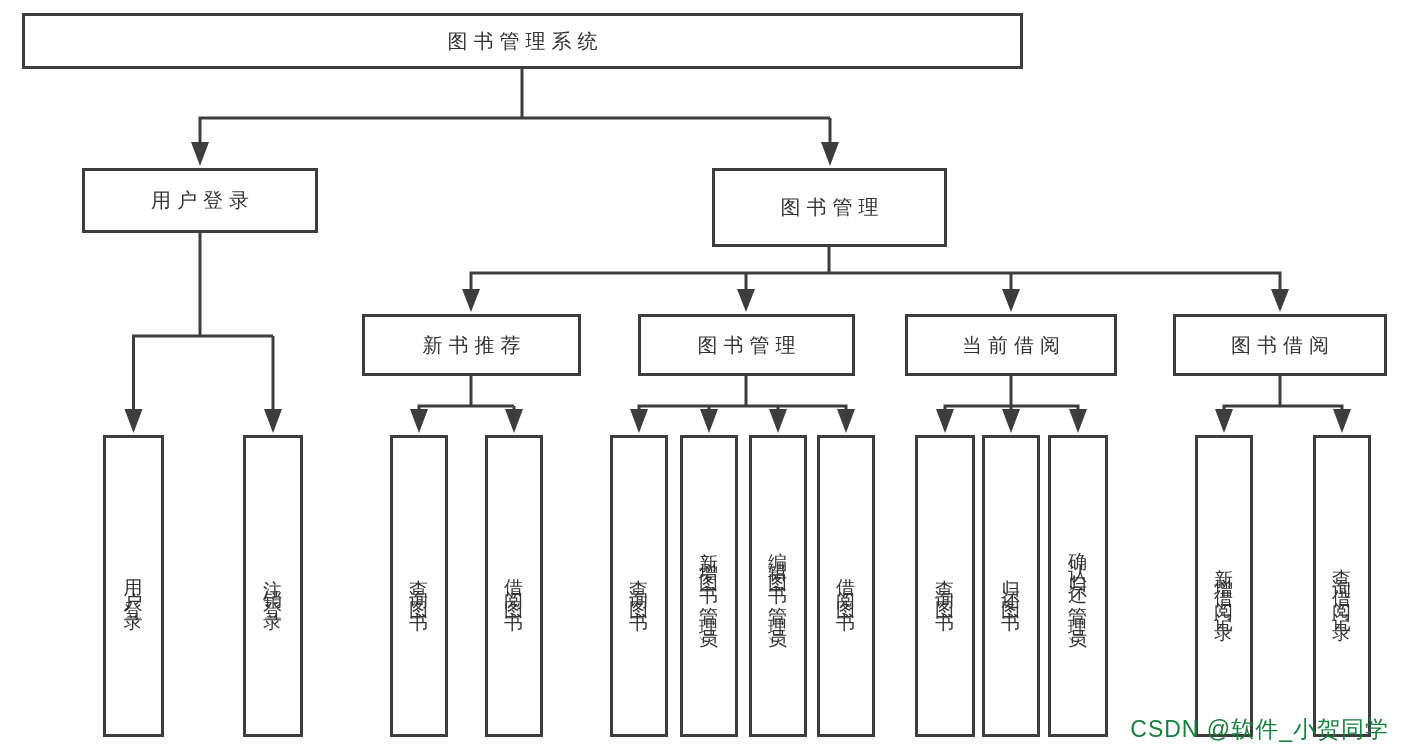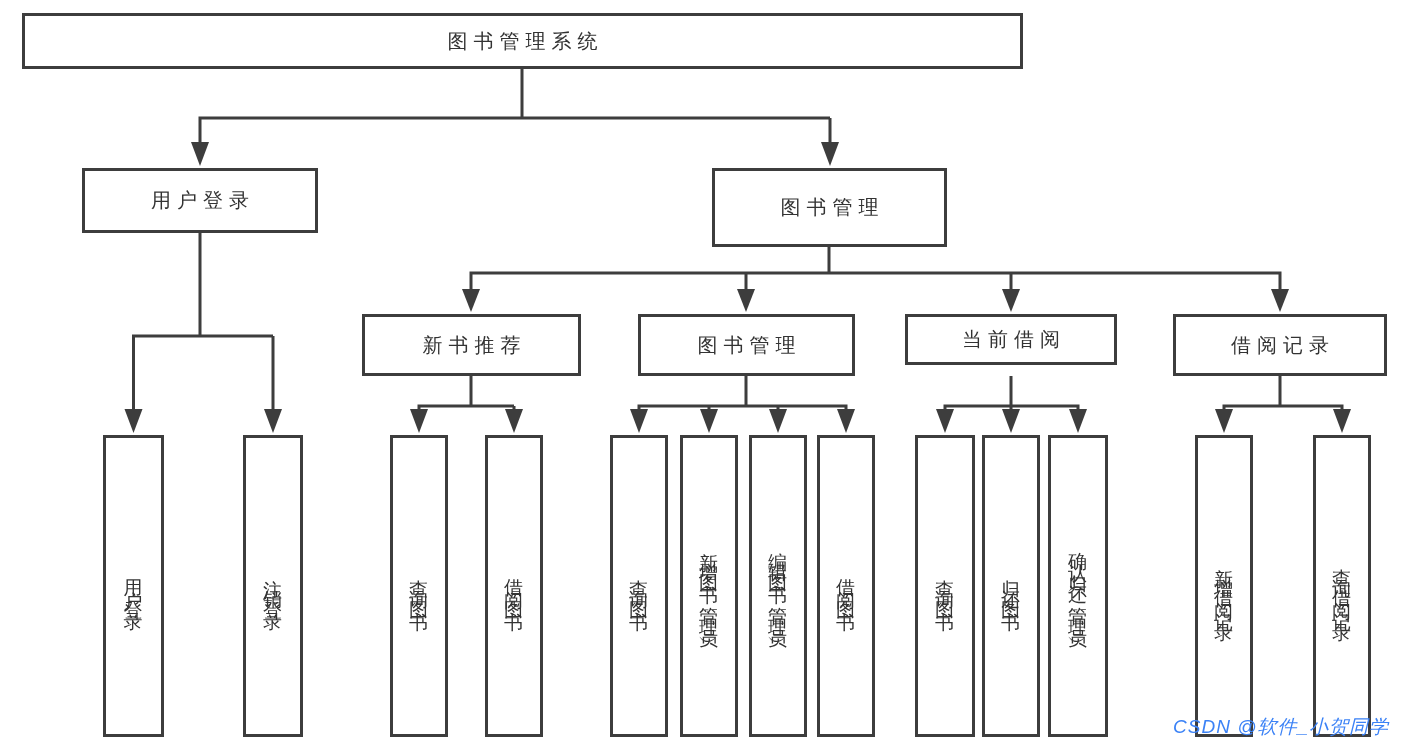--- a/index.html
+++ b/index.html
@@ -32,26 +32,25 @@
     font-size:19px;
     letter-spacing:11px;
     text-indent:0;
     white-space:normal;
     line-height:1;
   }
   #watermark{
     position:absolute;
     right:16px;
     top:714px;
-    font-size:19px;
+    font-size:23px;
     letter-spacing:1px;
-    color:#3b82f6;
+    color:#15803d;
     z-index:3;
     white-space:nowrap;
-    font-style:italic;
   }
 </style>
 </head>
 <body>
 
 <div id="canvas">
 
   <svg id="wires" viewBox="0 0 1405 747" xmlns="http://www.w3.org/2000/svg">
 
     <g stroke="#3d3d3d" stroke-width="3" fill="none">
@@ -116,22 +115,22 @@
     </g>
   </svg>
 
   <div class="node" style="left:22px;top:13px;width:1001px;height:56px;">图书管理系统</div>
 
   <div class="node" style="left:82px;top:168px;width:236px;height:65px;">用户登录</div>
   <div class="node" style="left:712px;top:168px;width:235px;height:79px;">图书管理</div>
 
   <div class="node" style="left:362px;top:314px;width:219px;height:62px;text-align:right;">新书推荐</div>
   <div class="node" style="left:638px;top:314px;width:217px;height:62px;">图书管理</div>
-  <div class="node" style="left:905px;top:314px;width:212px;height:51px;">当前借阅</div>
-  <div class="node" style="left:1173px;top:314px;width:214px;height:62px;">借阅记录</div>
+  <div class="node" style="left:905px;top:314px;width:212px;height:62px;">当前借阅</div>
+  <div class="node" style="left:1173px;top:314px;width:214px;height:62px;">图书借阅</div>
 
   <div class="node v" style="left:103px;top:435px;width:61px;height:302px;">用户登录</div>
   <div class="node v" style="left:243px;top:435px;width:60px;height:302px;">注销登录</div>
 
   <div class="node v" style="left:390px;top:435px;width:58px;height:302px;">查询图书</div>
   <div class="node v" style="left:485px;top:435px;width:58px;height:302px;">借阅图书</div>
 
   <div class="node v" style="left:610px;top:435px;width:58px;height:302px;">查询图书</div>
   <div class="node v" style="left:680px;top:435px;width:58px;height:302px;">新增图书（管理员）</div>
   <div class="node v" style="left:749px;top:435px;width:58px;height:302px;">编辑图书（管理员）</div>

